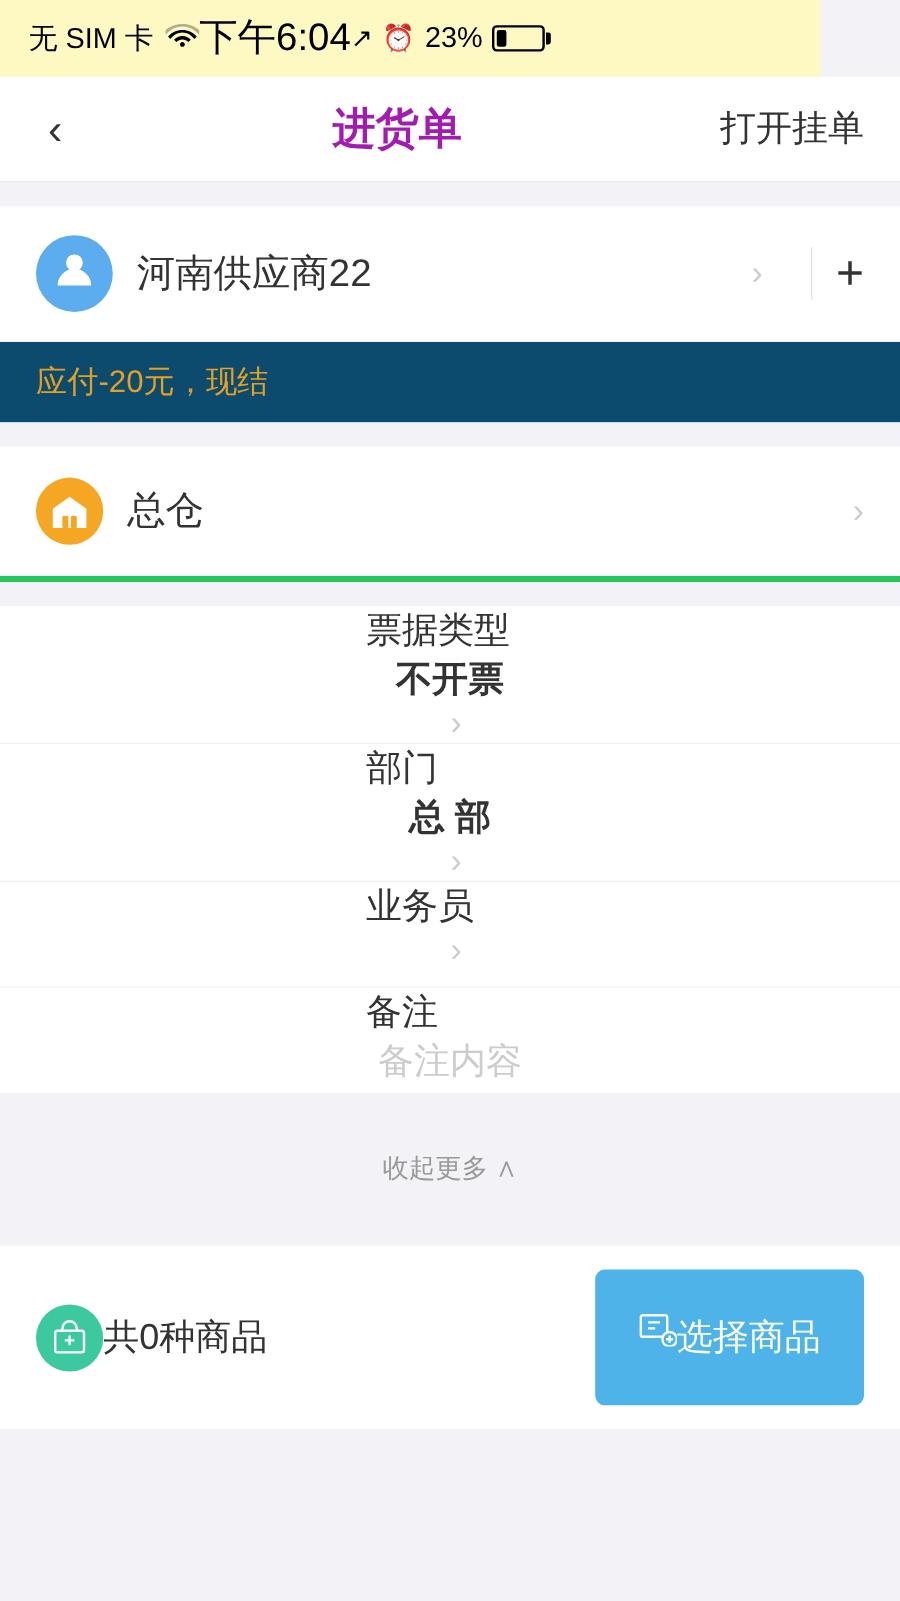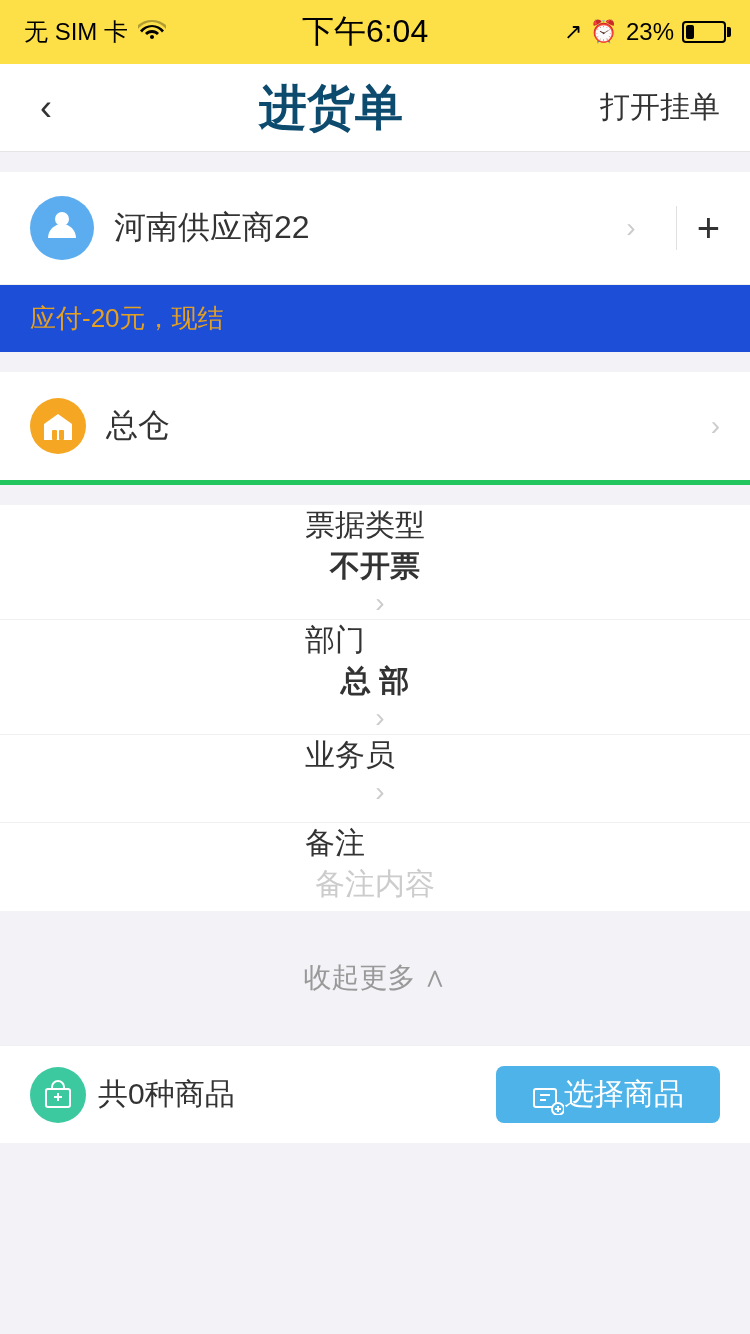--- a/index.html
+++ b/index.html
@@ -8,26 +8,26 @@
       width: 750px;
       min-height: 1334px;
       background: #f2f2f7;
       font-family: -apple-system, "PingFang SC", "Helvetica Neue", sans-serif;
       font-size: 28px;
       color: #333;
     }
 
     
     .status-bar {
-      width: 750px;
+      width: 684px;
       height: 64px;
-      background: #fde047;
-      display: flex;
-      align-items: center;
-      justify-content: space-between;
+      background: #fef9c3;
+      display: flex;
+      align-items: center;
+      justify-content: flex-start;
       padding: 0 24px;
       font-size: 24px;
       color: #000;
     }
     .status-left { display: flex; align-items: center; gap: 10px; font-size: 24px; }
     .status-center { font-size: 32px; font-weight: 500; }
     .status-right { display: flex; align-items: center; gap: 8px; font-size: 24px; }
     .battery-icon {
       display: inline-flex; align-items: center; justify-content: flex-start;
       width: 44px; height: 22px; border: 2px solid #000; border-radius: 4px; position: relative; padding: 2px;
@@ -49,23 +49,23 @@
       padding: 0 30px;
       border-bottom: 1px solid #e5e5e5;
     }
     .nav-back {
       font-size: 36px;
       color: #333;
       cursor: pointer;
       padding: 10px;
     }
     .nav-title {
-      font-size: 48px;
+      font-size: 36px;
       font-weight: 600;
-      color: #0c4a6e;
+      color: #a21caf;
     }
     .nav-action {
       font-size: 30px;
       color: #333;
       cursor: pointer;
     }
 
     
     .section-divider {
       height: 20px;
@@ -119,21 +119,21 @@
     }
     .vertical-divider {
       width: 1px;
       height: 44px;
       background: #e0e0e0;
       margin: 0 20px;
     }
 
     
     .notice-row {
-      background: #1d4ed8;
+      background: #0c4a6e;
       padding: 16px 30px;
       font-size: 26px;
       color: #e6a020;
     }
 
     .section-gap {
       height: 20px;
       background: #f2f2f7;
     }
 
@@ -209,65 +209,65 @@
       margin-left: 10px;
     }
 
     
     .collapse-row {
       background: #f2f2f7;
       display: flex;
       align-items: center;
       justify-content: center;
       padding: 28px 3px;
-      font-size: 28px;
+      font-size: 22px;
       color: #999;
       cursor: pointer;
       gap: 8px;
       margin-top: 20px;
     }
 
     
     .bottom-bar {
       background: #fff;
       display: flex;
       align-items: center;
       justify-content: space-between;
       padding: 20px 30px;
       margin-top: 20px;
       border-top: 1px solid #f0f0f0;
     }
     .product-count-wrap {
       display: flex;
       align-items: center;
-      gap: 12px;
+      gap: 0;
       text-align: center;
     }
     .product-icon-wrap {
       width: 56px;
       height: 56px;
       border-radius: 50%;
       background: #3dc9a0;
       display: flex;
       align-items: center;
       justify-content: center;
     }
     .product-count-text {
       font-size: 30px;
       color: #333;
     }
     .select-product-btn {
       background: #4db3e8;
       color: #fff;
       border: none;
       border-radius: 8px;
-      padding: 8px 36px;
-      font-size: 30px;
-      display: flex;
-      align-items: flex-end;
+      padding: 36px 36px;
+      font-size: 30px;
+      display: flex;
+      align-items: flex-start;
       gap: 0;
       cursor: pointer;
     }
 
     
     .wifi-icon { display: inline-block; font-size: 22px; }
   </style>
 </head>
 <body>
 

